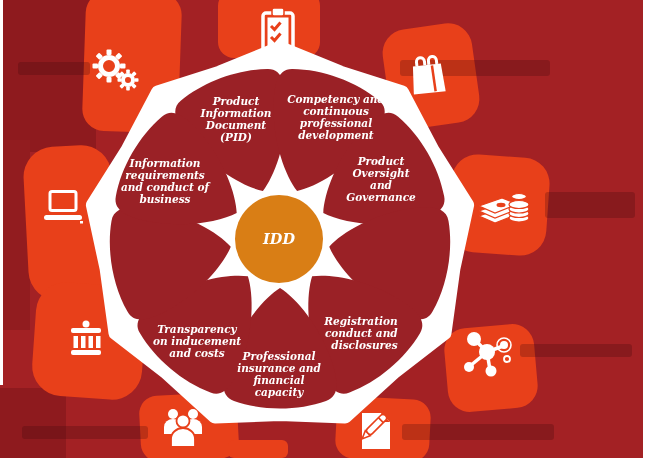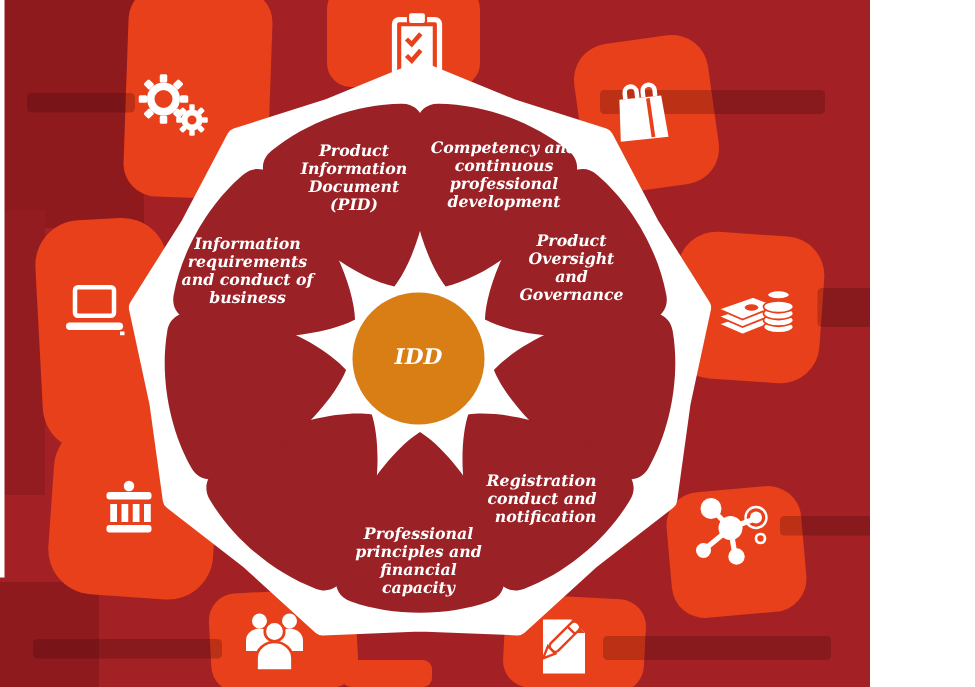--- a/index.html
+++ b/index.html
@@ -1,17 +1,17 @@
 <!DOCTYPE html>
 <html><head>
 <meta charset="utf-8">
 <style>
   html,body { margin:0; padding:0; background:#ffffff; }
   .stage {
-    position:relative; width:580px; height:458px; overflow:hidden;
+    position:relative; width:650px; height:458px; overflow:hidden;
     background:#ffffff; font-family:"DejaVu Serif", serif;
   }
   .base-svg { position:absolute; left:0; top:0; }
   .ghost {
     position:absolute; background:rgba(62,6,12,0.26); border-radius:3px;
   }
   .icon { position:absolute; }
   .petal-label {
     position:absolute; transform:translate(-50%,-50%);
     color:#ffffff; font-weight:bold; font-style:italic;
@@ -223,27 +223,32 @@
   </div>
   <div class="petal-label" style="left:381px;top:179px;">
     <span>Product</span>
       <span>Oversight</span>
       <span>and</span>
       <span>Governance</span>
   </div>
   <div class="petal-label" style="left:361px;top:333px;text-align:right;">
     <span>Registration</span>
       <span>conduct and</span>
-      <span>notification</span>
+      <span>disclosures</span>
   </div>
   <div class="petal-label" style="left:279px;top:374px;">
     <span>Professional</span>
-      <span>principles and</span>
+      <span>insurance and</span>
       <span>financial</span>
       <span>capacity</span>
+  </div>
+  <div class="petal-label" style="left:197px;top:341px;">
+    <span>Transparency</span>
+      <span>on inducement</span>
+      <span>and costs</span>
   </div>
   <div class="petal-label" style="left:165px;top:181px;">
     <span>Information</span>
       <span>requirements</span>
       <span>and conduct of</span>
       <span>business</span>
   </div>
 
   <div class="center-label" style="left:279px;top:239px;">
     <span>IDD</span>

